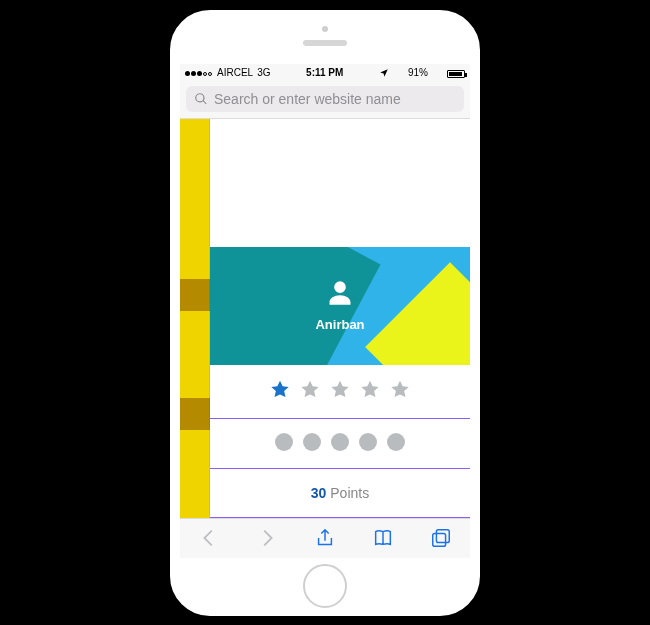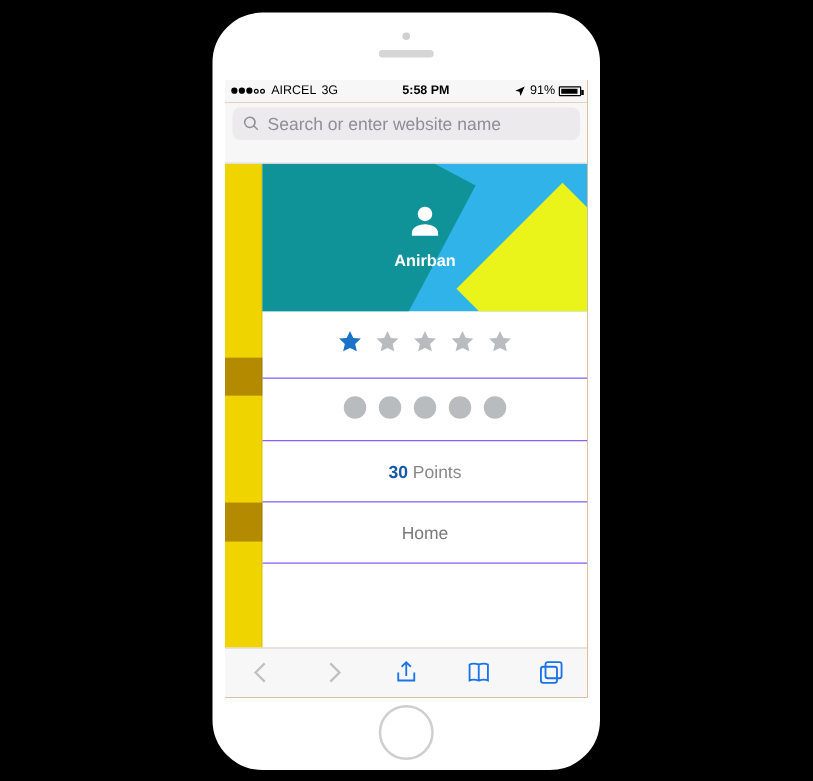--- a/index.html
+++ b/index.html
@@ -70,26 +70,26 @@
     font-size: 10px;
     color: #000;
     padding: 0 5px;
     gap: 4px;
   }
   .dots span { display:inline-block; width:5px; height:5px; border-radius:50%; margin-right:1px; }
   .dots .f { background:#000; }
   .dots .e { border:1px solid #000; width:4px; height:4px; background:transparent; }
   .statusbar .carrier { font-weight:400; }
   .statusbar .time { flex:1; text-align:center; font-weight:600; }
-  .statusbar .right { display:flex; align-items:center; gap:3px; }
+  .statusbar .right { display:flex; align-items:flex-end; gap:19px; }
   .batt-body { display:inline-block; width:18px; height:8px; border:1px solid #000; border-radius:1px; position:relative; }
   .batt-body::after { content:""; position:absolute; right:-3px; top:2px; width:2px; height:4px; background:#000; }
   .batt-fill { position:absolute; left:1px; top:1px; bottom:1px; width:82%; background:#000; }
   
-  .addrwrap { padding: 4px 6px 18px; background:#f7f7f8; border-bottom:1px solid #dcdcdd; }
+  .addrwrap { padding: 4px 6px 6px; background:#f7f7f8; border-bottom:1px solid #dcdcdd; }
   .addrbar {
     height: 26px;
     background: #eceaed;
     border-radius: 6px;
     display:flex;
     align-items:center;
     padding: 0 8px;
     color:#8e8e93;
     font-size: 14px;
     gap:6px;
@@ -106,20 +106,21 @@
   }
   .peek {
     width: 30px;
     background: linear-gradient(180deg,#f0d400 0%, #f0d400 40%, #b38a00 40%, #b38a00 48%, #f0d400 48%, #f0d400 70%, #b38a00 70%, #b38a00 78%, #f0d400 78%);
     border-right: 1px solid rgba(0,0,0,0.08);
   }
   .drawer {
     flex:1;
     display:flex;
     flex-direction:column;
+    justify-content:flex-end;
   }
   .hero {
     height: 118px;
     position: relative;
     background: #2fb3e8;
     overflow:hidden;
     display:flex;
     flex-direction:column;
     align-items:center;
     justify-content:center;
@@ -188,21 +189,21 @@
   <div class="earpiece"></div>
 
   <div class="screen">
 
     <div class="statusbar">
       <span class="dots">
         <span class="f"></span><span class="f"></span><span class="f"></span><span class="e"></span><span class="e"></span>
       </span>
       <span class="carrier">AIRCEL</span>
       <span class="carrier">3G</span>
-      <span class="time">5:58 PM</span>
+      <span class="time">5:11 PM</span>
       <span class="right">
         <svg viewBox="0 0 24 24" width="10" height="10">
             <path fill="#000" d="M3 11l18-8-8 18-2-8-8-2z"></path>
           </svg>
         <span>91%</span>
         <span class="batt-body">
             <span class="batt-fill"></span>
           </span>
       </span>
     </div>
@@ -251,23 +252,20 @@
           <span class="dot"></span>
           <span class="dot"></span>
           <span class="dot"></span>
         </div>
 
         <div class="row points">
           <span class="num">30</span>
           <span class="lbl"> </span><span class="lbl">Points</span>
         </div>
 
-        <div class="row">
-          <span>Home</span>
-        </div>
 
 
       </div>
     </div>
 
     <div class="safbar">
       <div class="btn">
         <svg class="gray" viewBox="0 0 24 24">
             <polyline points="15 4 7 12 15 20"></polyline>
           </svg>

